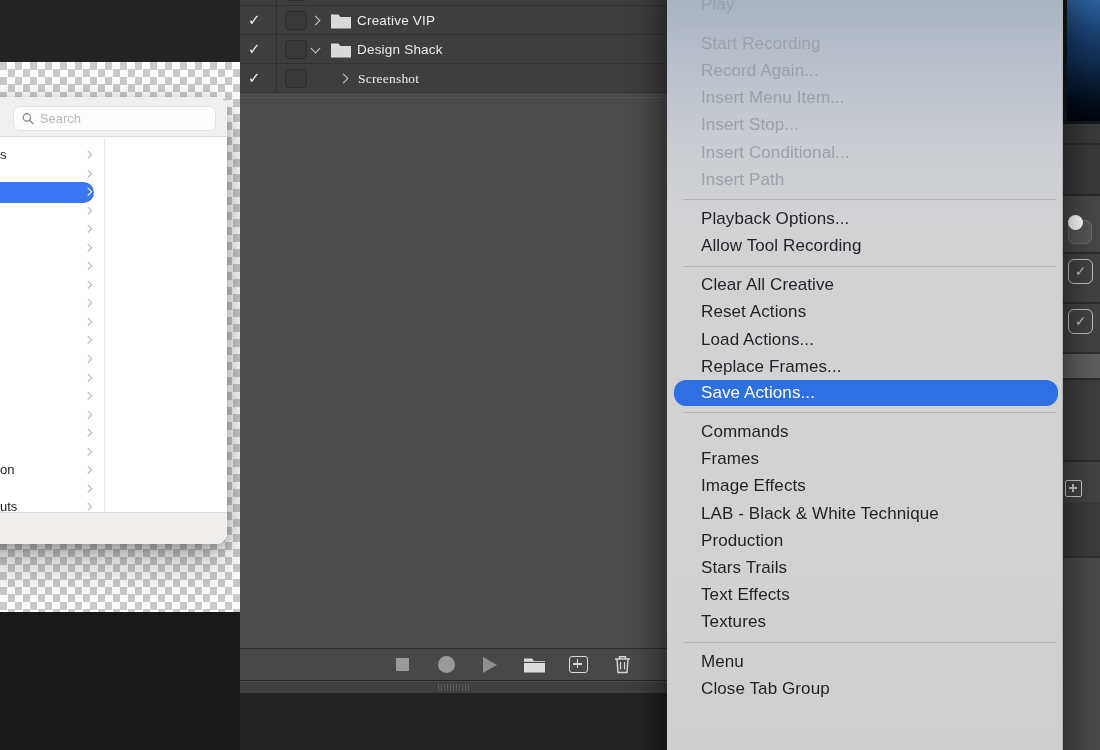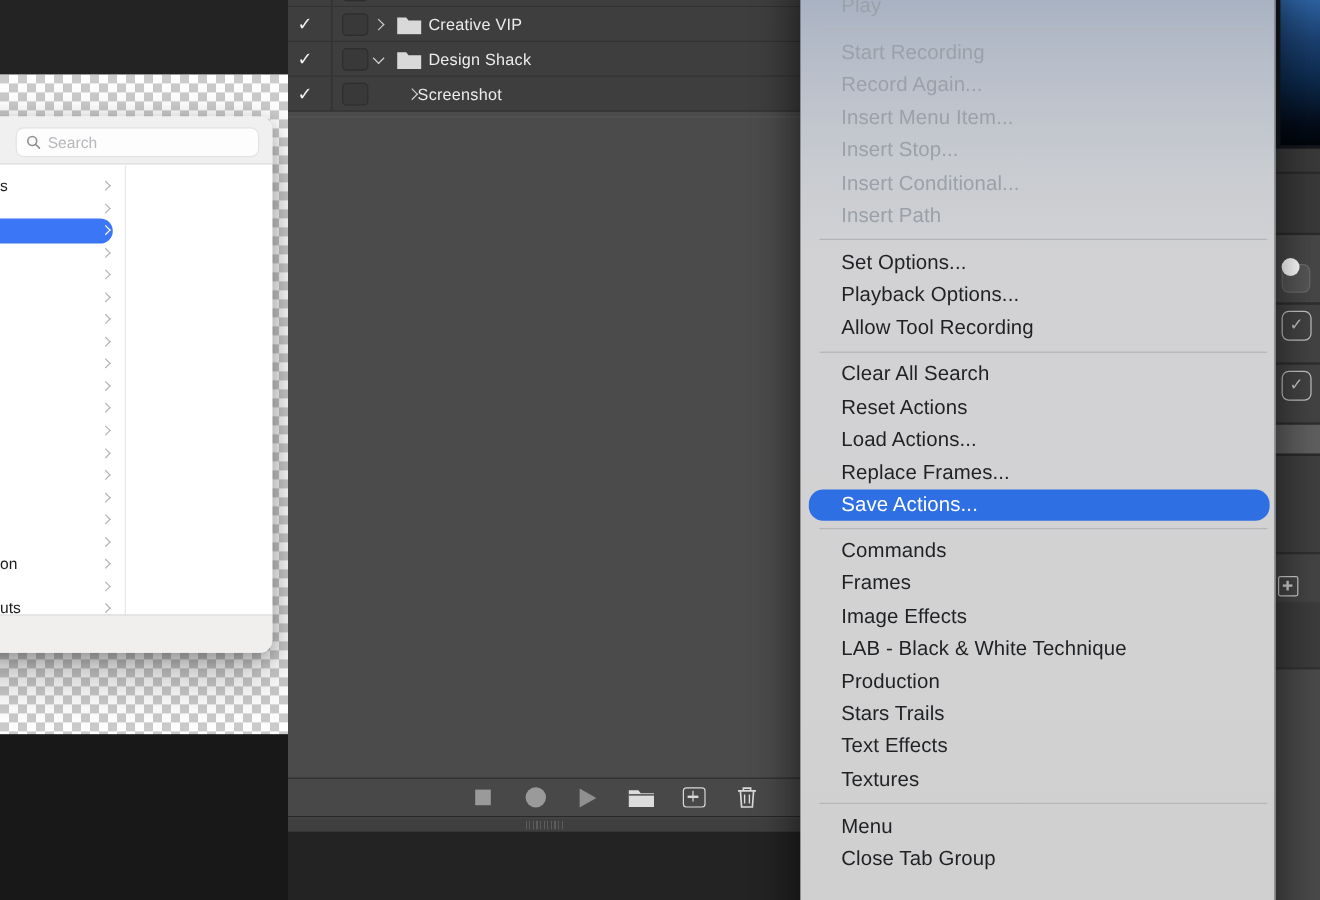--- a/index.html
+++ b/index.html
@@ -48,21 +48,21 @@
      border-radius:4px; background:#393939; }
   .disc { position:absolute; top:11px; width:7px; height:7px; border-right:1.7px solid #cccccc;
      border-bottom:1.7px solid #cccccc; }
   .disclosure-right .disc { transform:rotate(-45deg); }
   .disclosure-down .disc { transform:rotate(45deg); top:10px; }
   .kind-group-closed .disc, .kind-group-open .disc { left:72px; }
   .kind-action .disc { left:100px; }
   .folder { position:absolute; left:90px; top:6px; width:22px; height:17px; display:none; }
   .kind-group-closed .folder, .kind-group-open .folder { display:block; }
   .row-label { position:absolute; left:117px; top:7px; font-size:13.5px; color:#ececec; letter-spacing:.2px; }
-  .kind-action .row-label { left:108px; }
+  .kind-action .row-label { left:118px;font-family:Liberation Serif, serif; }
 
   .panel-body { position:absolute; left:0; top:97px; width:100%; height:551px; background:#4b4b4b;
      border-top:1px solid #565656; }
   .panel-toolbar { position:absolute; left:0; top:648px; width:100%; height:33px; background:#484848;
      border-top:1px solid #2f2f2f; border-bottom:1px solid #282828; display:flex; align-items:center;
      padding-left:148px; gap:16px; }
   .tb-btn { width:28px; height:28px; display:flex; align-items:center; justify-content:center; }
   .i-stop { width:13px; height:13px; background:#9a9a9a; }
   .i-record { width:17px; height:17px; border-radius:50%; background:#9a9a9a; }
   .i-play { width:0; height:0; border-left:14px solid #909090; border-top:8px solid transparent;
@@ -340,33 +340,30 @@
       <div class="menu-item type-item state-disabled">
         <span>Insert Conditional...</span>
       </div>
       <div class="menu-item type-item state-disabled">
         <span>Insert Path</span>
       </div>
       <div class="menu-item type-separator">
         <span></span>
       </div>
       <div class="menu-item type-item state-normal">
-        <span>Set Options...</span>
-      </div>
-      <div class="menu-item type-item state-normal">
         <span>Playback Options...</span>
       </div>
       <div class="menu-item type-item state-normal">
         <span>Allow Tool Recording</span>
       </div>
       <div class="menu-item type-separator">
         <span></span>
       </div>
       <div class="menu-item type-item state-normal">
-        <span>Clear All Search</span>
+        <span>Clear All Creative</span>
       </div>
       <div class="menu-item type-item state-normal">
         <span>Reset Actions</span>
       </div>
       <div class="menu-item type-item state-normal">
         <span>Load Actions...</span>
       </div>
       <div class="menu-item type-item state-normal">
         <span>Replace Frames...</span>
       </div>

